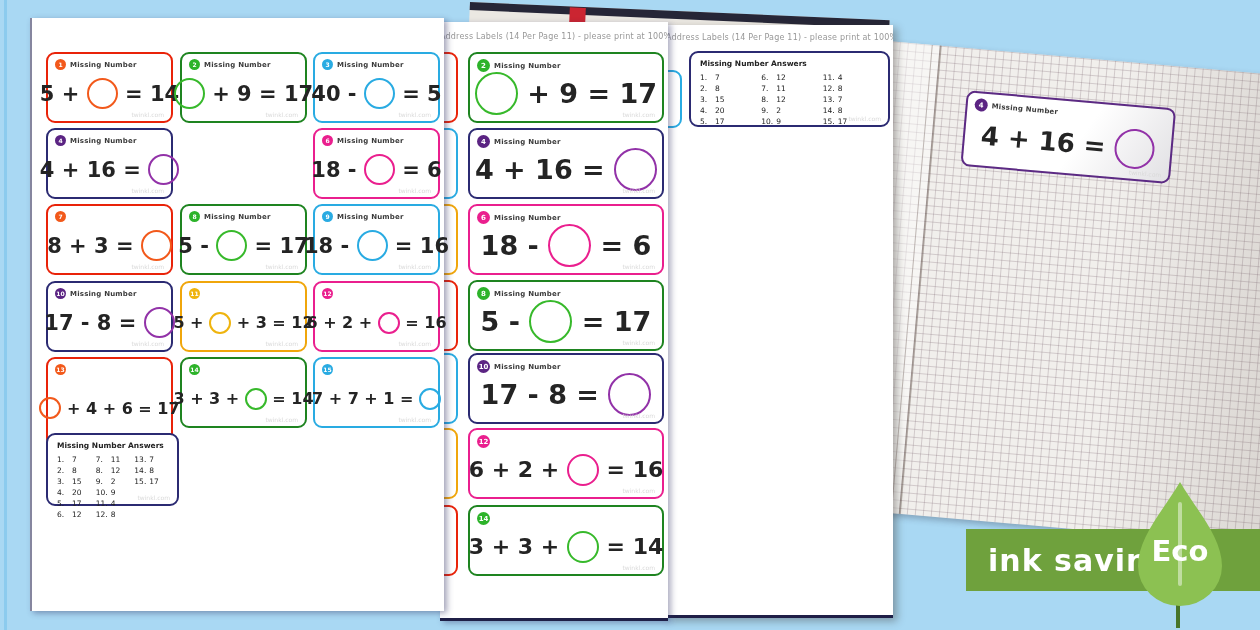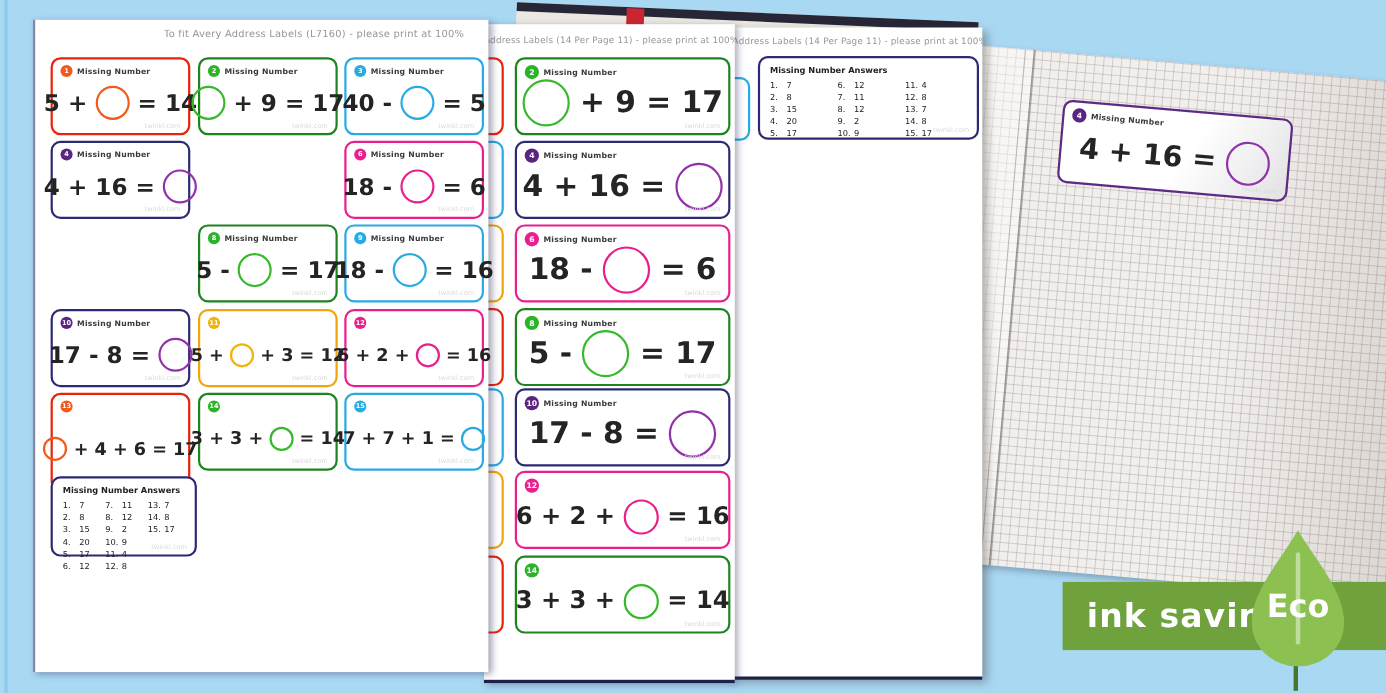--- a/index.html
+++ b/index.html
@@ -246,21 +246,20 @@
     <div class="card card-lg long" style="left: 28px; top: 483px; width: 196px; height: 71px; border-color: rgb(30, 132, 32);">
       <div class="head">
         <span class="badge" style="background: rgb(45, 179, 42);">14</span>
       </div>
       <div class="eq"><span>3 + 3 + </span><span class="circle" style="border-color: rgb(55, 185, 43);"></span><span> = 14</span></div>
       <span class="wm">twinkl.com</span>
     </div>
   </div>
 
 <div id="page1" class="sheet">
-  <div class="sheet-header">To fit Avery Address Labels (L7160) - please print at 100%</div>
 <div class="card card-sm" style="left: 14px; top: 34px; width: 127px; height: 71px; border-color: rgb(233, 35, 9);">
       <div class="head">
         <span class="badge" style="background: rgb(242, 89, 27);">1</span>
         <span class="lbl">Missing Number</span>
       </div>
       <div class="eq"><span>5 + </span><span class="circle" style="border-color: rgb(242, 89, 27);"></span><span> = 14</span></div>
       <span class="wm">twinkl.com</span>
     </div>
     <div class="card card-sm" style="left: 148px; top: 34px; width: 127px; height: 71px; border-color: rgb(30, 132, 32);">
       <div class="head">
@@ -285,20 +284,27 @@
       </div>
       <div class="eq"><span>4 + 16 = </span><span class="circle" style="border-color: rgb(146, 50, 168);"></span></div>
       <span class="wm">twinkl.com</span>
     </div>
     <div class="card card-sm" style="left: 281px; top: 110px; width: 127px; height: 71px; border-color: rgb(234, 31, 142);">
       <div class="head">
         <span class="badge" style="background: rgb(234, 31, 142);">6</span>
         <span class="lbl">Missing Number</span>
       </div>
       <div class="eq"><span>18 - </span><span class="circle" style="border-color: rgb(234, 31, 142);"></span><span> = 6</span></div>
+      <span class="wm">twinkl.com</span>
+    </div>
+    <div class="card card-sm" style="left: 14px; top: 186px; width: 127px; height: 71px; border-color: rgb(233, 35, 9);">
+      <div class="head">
+        <span class="badge" style="background: rgb(242, 89, 27);">7</span>
+      </div>
+      <div class="eq"><span>8 + 3 = </span><span class="circle" style="border-color: rgb(242, 89, 27);"></span></div>
       <span class="wm">twinkl.com</span>
     </div>
     <div class="card card-sm" style="left: 148px; top: 186px; width: 127px; height: 71px; border-color: rgb(30, 132, 32);">
       <div class="head">
         <span class="badge" style="background: rgb(45, 179, 42);">8</span>
         <span class="lbl">Missing Number</span>
       </div>
       <div class="eq"><span>5 - </span><span class="circle" style="border-color: rgb(55, 185, 43);"></span><span> = 17</span></div>
       <span class="wm">twinkl.com</span>
     </div>

